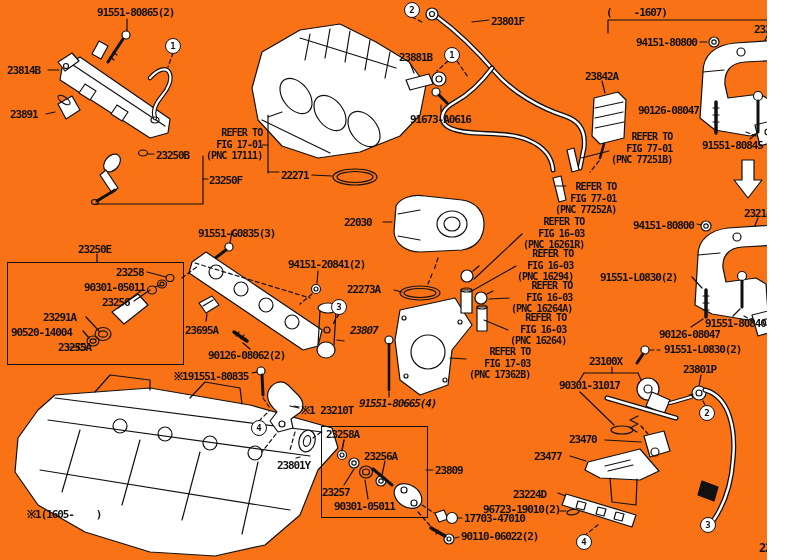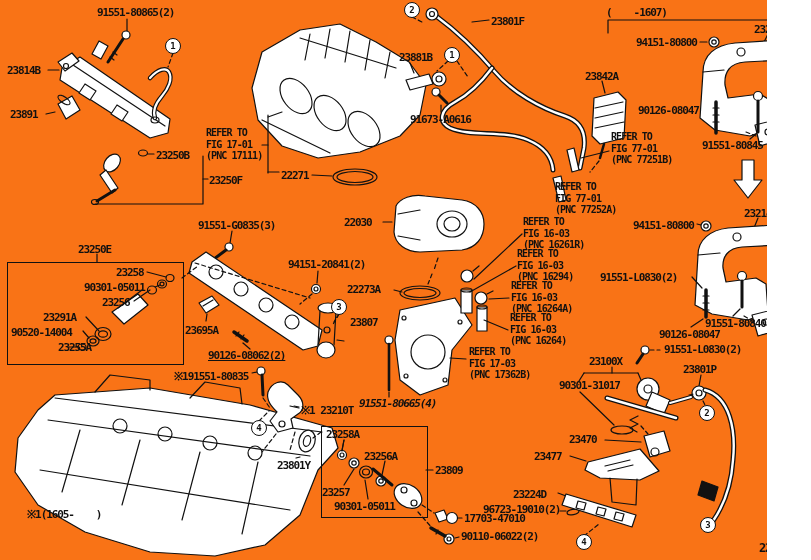--- a/index.html
+++ b/index.html
@@ -2,21 +2,21 @@
 <html><head>
 <meta charset="utf-8">
 <style>
   html,body{margin:0;padding:0;background:#fff;}
   .stage{position:relative;width:767px;height:560px;background:#f97316;overflow:hidden;
          font-family:"DejaVu Sans Mono",monospace;}
   svg.art{position:absolute;left:0;top:0;}
   .plabel{position:absolute;font:700 11px "DejaVu Sans Mono",monospace;letter-spacing:-1.1px;
           color:#111;white-space:pre;z-index:3;}
   .refnote{position:absolute;font:700 10px "DejaVu Sans Mono",monospace;letter-spacing:-0.9px;
-           line-height:11.5px;color:#111;white-space:pre;z-index:3;}
+           line-height:11.5px;color:#111;white-space:pre;z-index:3;text-align:right;}
   .callout{position:absolute;width:14px;height:14px;border:1.5px solid #111;border-radius:50%;
            background:#fff;color:#111;font:700 9px "DejaVu Sans Mono",monospace;
            display:flex;align-items:center;justify-content:center;
            transform:translate(-50%,-50%);z-index:4;}
   .gbox{position:absolute;border:1.4px solid #111;z-index:2;}
   .code{font:700 12px "DejaVu Sans Mono",monospace;}
 </style>
 </head>
 <body>
 
@@ -445,34 +445,34 @@
       <div class="gbox" style="left: 7px; top: 262px; width: 175px; height: 101px;"></div>
       <div class="gbox" style="left: 321px; top: 426px; width: 105px; height: 90px;"></div>
     </div>
 <div id="label-layer">
       <div class="plabel" style="left: 97px; top: 6px;">91551-80865(2)</div>
       <div class="plabel" style="left: 7px; top: 64px;">23814B</div>
       <div class="plabel" style="left: 10px; top: 108px;">23891</div>
       <div class="plabel" style="left: 156px; top: 149px;">23250B</div>
       <div class="plabel" style="left: 209px; top: 174px;">23250F</div>
       <div class="plabel" style="left: 281px; top: 169px;">22271</div>
-      <div class="plabel" style="left: 198px; top: 219px;">91551-G0835(3)</div>
+      <div class="plabel" style="left: 198px; top: 227px;">91551-G0835(3)</div>
       <div class="plabel" style="left: 344px; top: 216px;">22030</div>
       <div class="plabel" style="left: 78px; top: 243px;">23250E</div>
       <div class="plabel" style="left: 116px; top: 266px;">23258</div>
       <div class="plabel" style="left: 84px; top: 281px;">90301-05011</div>
       <div class="plabel" style="left: 102px; top: 296px;">23256</div>
       <div class="plabel" style="left: 43px; top: 311px;">23291A</div>
       <div class="plabel" style="left: 11px; top: 326px;">90520-14004</div>
       <div class="plabel" style="left: 26px; top: 341px; margin-left: 32px;">23255A</div>
       <div class="plabel" style="left: 185px; top: 324px;">23695A</div>
       <div class="plabel" style="left: 288px; top: 258px;">94151-20841(2)</div>
       <div class="plabel" style="left: 347px; top: 283px;">22273A</div>
-      <div class="plabel" style="left: 350px; top: 316px;">23807</div>
-      <div class="plabel" style="left: 208px; top: 349px; text-decoration: underline;">90126-08062(2)</div>
+      <div class="plabel" style="left: 350px; top: 324px; font-style: italic;">23807</div>
+      <div class="plabel" style="left: 208px; top: 349px;">90126-08062(2)</div>
       <div class="plabel" style="left: 174px; top: 368px;">※191551-80835</div>
       <div class="plabel" style="left: 359px; top: 397px; font-style: italic;">91551-80665(4)</div>
       <div class="plabel" style="left: 301px; top: 402px;">※1 23210T</div>
       <div class="plabel" style="left: 277px; top: 459px;">23801Y</div>
       <div class="plabel" style="left: 326px; top: 428px;">23258A</div>
       <div class="plabel" style="left: 364px; top: 450px;">23256A</div>
       <div class="plabel" style="left: 322px; top: 486px;">23257</div>
       <div class="plabel" style="left: 334px; top: 500px;">90301-05011</div>
       <div class="plabel" style="left: 435px; top: 464px;">23809</div>
       <div class="plabel" style="left: 483px; top: 503px;">96723-19010(2)</div>

